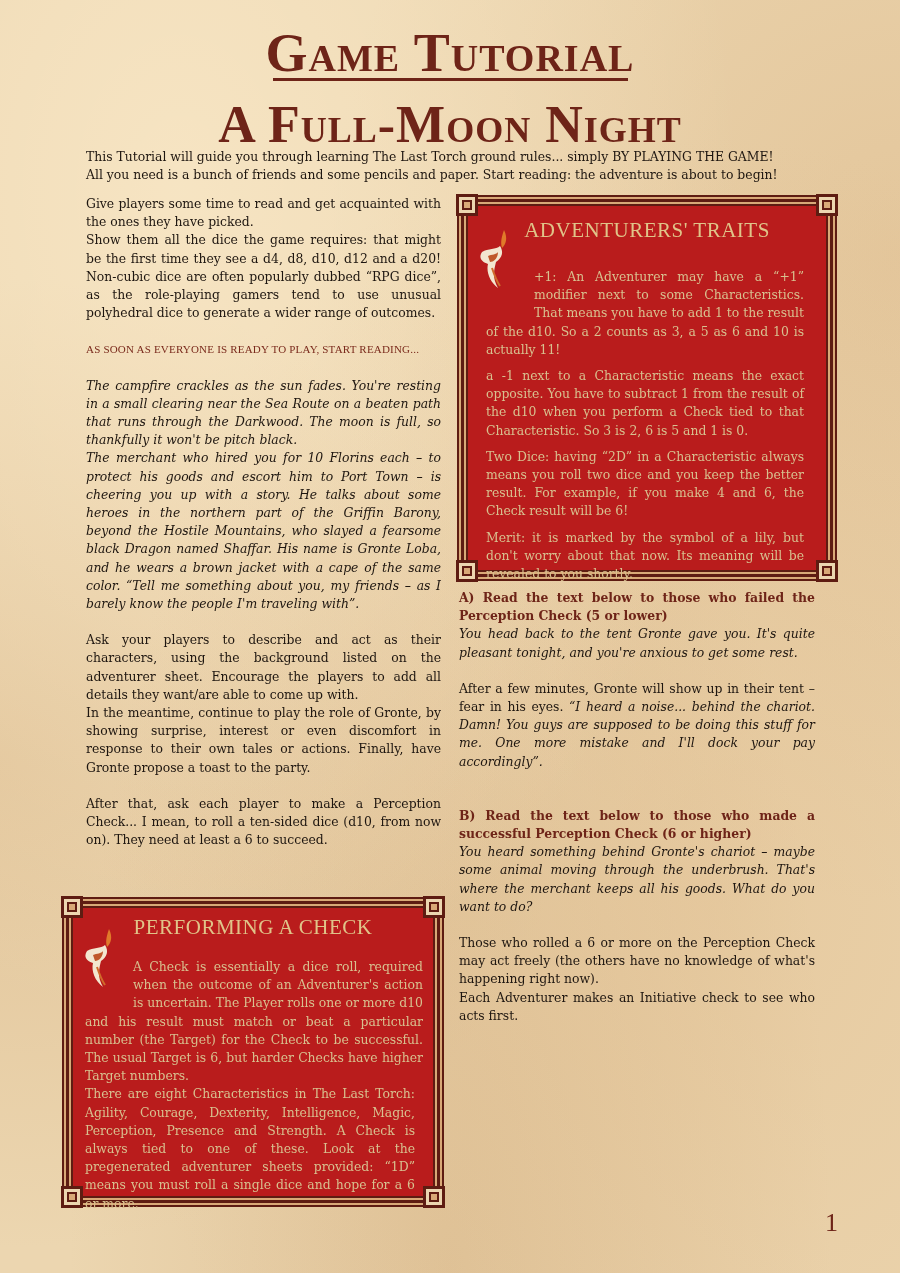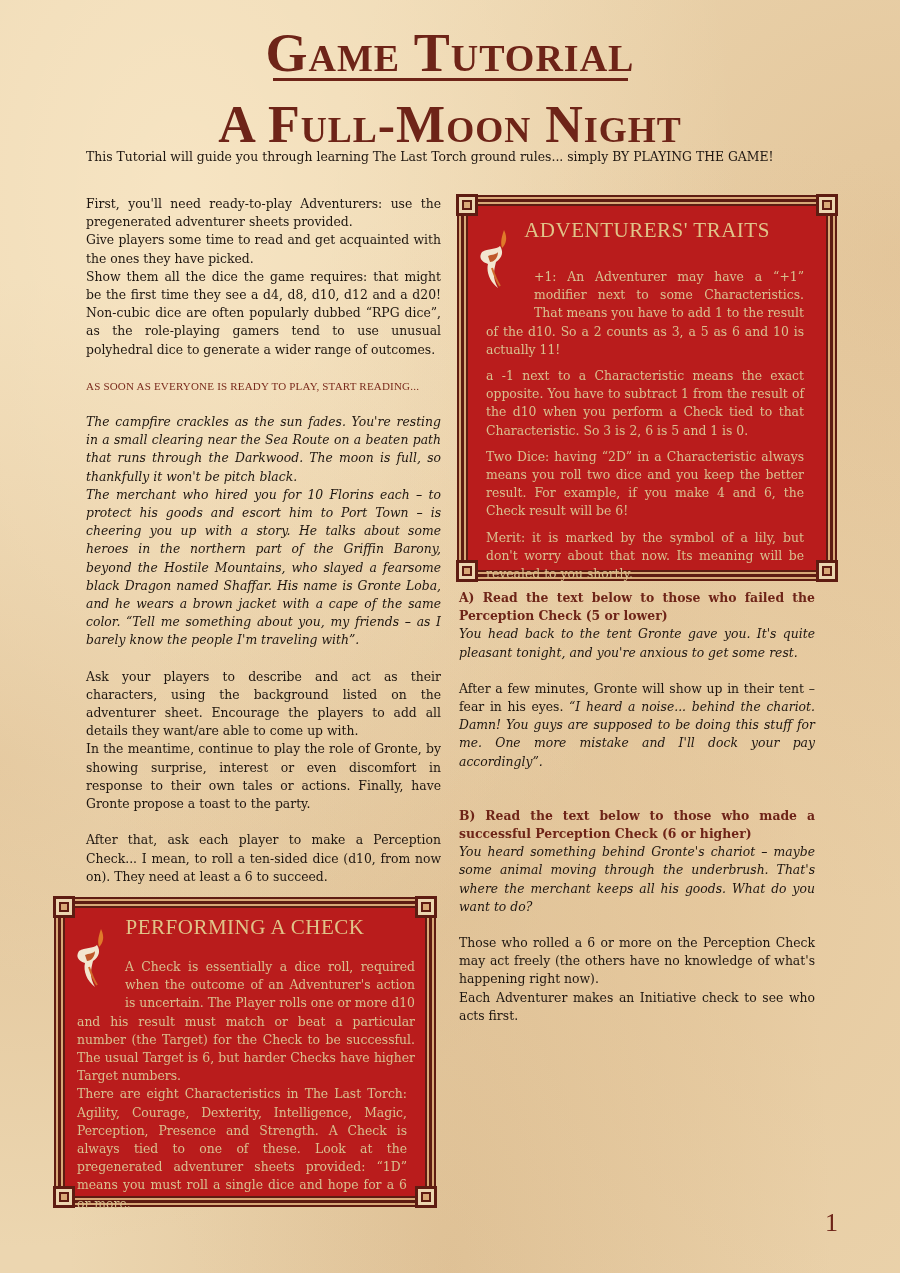--- a/index.html
+++ b/index.html
@@ -74,45 +74,45 @@
     .torch {
       position: absolute; width: 40px; height: 62px;
     }
     .indent-float { float: left; width: 48px; height: 38px; }
 
     .traits { left: 461px; top: 199px; width: 366px; height: 372px; }
     .traits .box-title { top: 16px; }
     .traits .torch { left: 10px; top: 26px; }
     .traits .box-body { left: 22px; top: 66px; width: 326px; }
 
-    .check { left: 58px; top: 901px; width: 368px; height: 296px; }
+    .check { left: 66px; top: 901px; width: 368px; height: 296px; }
     .check .box-title { top: 11px; }
     .check .torch { left: 10px; top: 23px; }
     .check .box-body { left: 16px; top: 54px; width: 338px; }
 
     .page-number {
       position: absolute; left: 825px; top: 1208px; color: #6e2418;
       font-family: "Liberation Serif", "DejaVu Serif", serif; font-size: 26px;
     }
   </style>
 </head>
 <body>
 
 <div class="title-block">
   <h2 class="title-sub">Game Tutorial</h2>
   <div class="title-rule"></div>
   <h1 class="title-main">A Full-Moon Night</h1>
 </div>
 
 <div class="intro">
   <div>This Tutorial will guide you through learning The Last Torch ground rules... simply BY PLAYING THE GAME!</div>
+  <div>All you need is a bunch of friends and some pencils and paper. Start reading: the adventure is about to begin!</div>
 </div>
 
 <div class="col col-left">
-  <p>First, you'll need ready-to-play Adventurers: use the pregenerated adventurer sheets provided.</p>
   <p>Give players some time to read and get acquainted with the ones they have picked.</p>
   <p>Show them all the dice the game requires: that might be the first time they see a d4, d8, d10, d12 and a d20! Non-cubic dice are often popularly dubbed “RPG dice”, as the role-playing gamers tend to use unusual polyhedral dice to generate a wider range of outcomes.</p>
   <div class="gap"></div>
   <p class="small-caps-head">As soon as everyone is ready to play, start reading...</p>
   <div class="gap"></div>
   <p class="it">The campfire crackles as the sun fades. You're resting in a small clearing near the Sea Route on a beaten path that runs through the Darkwood. The moon is full, so thankfully it won't be pitch black.</p>
   <p class="it">The merchant who hired you for 10 Florins each – to protect his goods and escort him to Port Town – is cheering you up with a story. He talks about some heroes in the northern part of the Griffin Barony, beyond the Hostile Mountains, who slayed a fearsome black Dragon named Shaffar. His name is Gronte Loba, and he wears a brown jacket with a cape of the same color. “Tell me something about you, my friends – as I barely know the people I'm traveling with”.</p>
   <div class="gap"></div>
   <p>Ask your players to describe and act as their characters, using the background listed on the adventurer sheet. Encourage the players to add all details they want/are able to come up with.</p>
   <p>In the meantime, continue to play the role of Gronte, by showing surprise, interest or even discomfort in response to their own tales or actions. Finally, have Gronte propose a toast to the party.</p>

